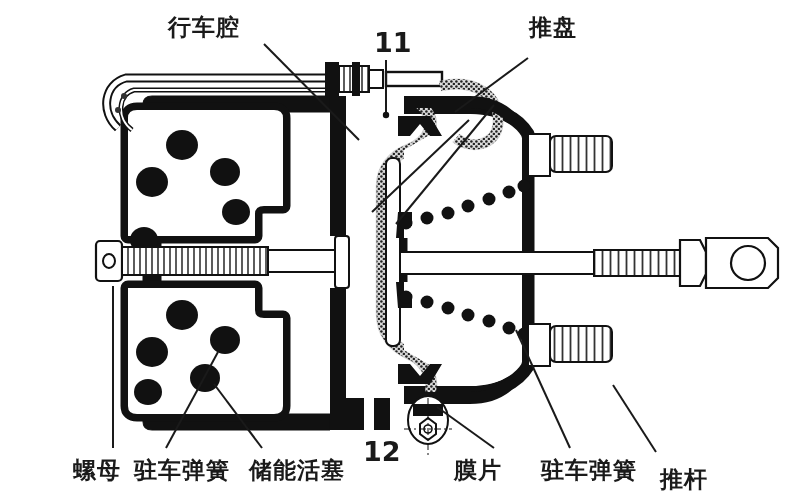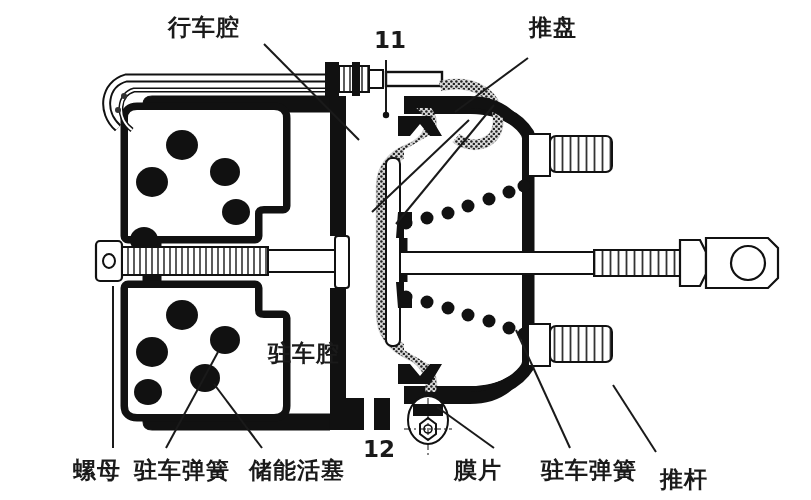--- a/index.html
+++ b/index.html
@@ -15,21 +15,21 @@
     position:absolute;
     font-family:"DejaVu Sans","Liberation Sans",sans-serif;
     font-weight:700;
     color:#1a1a1a;
     white-space:nowrap;
     letter-spacing:1px;
     line-height:1;
     -webkit-font-smoothing:antialiased;
   }
   .lbl-cn{font-size:23px;}
-  .lbl-num{font-size:23px;font-weight:700;letter-spacing:0;}
+  .lbl-num{font-size:27px;font-weight:700;letter-spacing:0;}
 </style>
 </head>
 <body>
 
 <div id="stage">
 
   <svg id="diagram" viewBox="0 0 811 500">
     <defs>
       <pattern id="hatchV" width="6" height="6" patternUnits="userSpaceOnUse">
         <rect width="6" height="6" fill="#ffffff"></rect>
@@ -303,21 +303,20 @@
 
     </g>
   </svg>
 
   <div class="lbl lbl-cn" style="left:168px;top:16px;">行车腔</div>
 
   <div class="lbl lbl-num" style="left:374px;top:29px;">11</div>
 
   <div class="lbl lbl-cn" style="left:529px;top:16px;">推盘</div>
 
-  <div class="lbl lbl-cn" style="left:268px;top:342px;">驻车腔</div>
 
   <div class="lbl lbl-cn" style="left:660px;top:468px;">推杆</div>
 
   <div class="lbl lbl-num" style="left:363px;top:438px;">12</div>
 
   <div class="lbl lbl-cn" style="left:73px;top:459px;">螺母</div>
 
   <div class="lbl lbl-cn" style="left:134px;top:459px;">驻车弹簧</div>
 
   <div class="lbl lbl-cn" style="left:249px;top:459px;">储能活塞</div>

